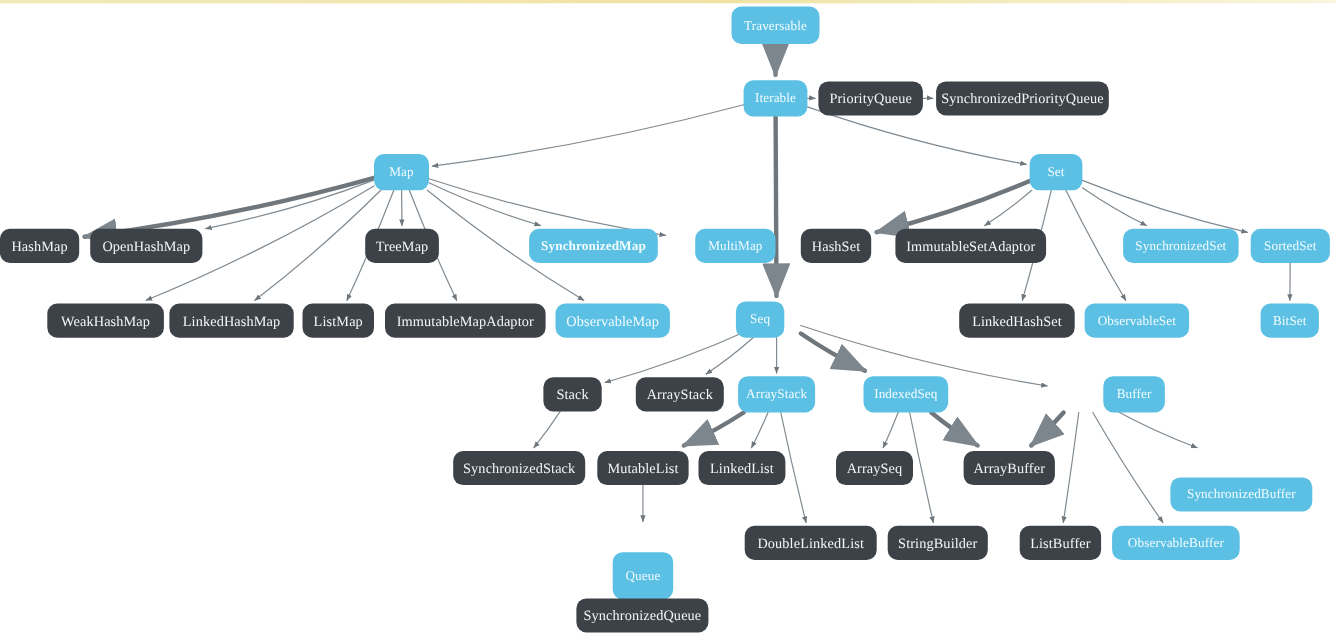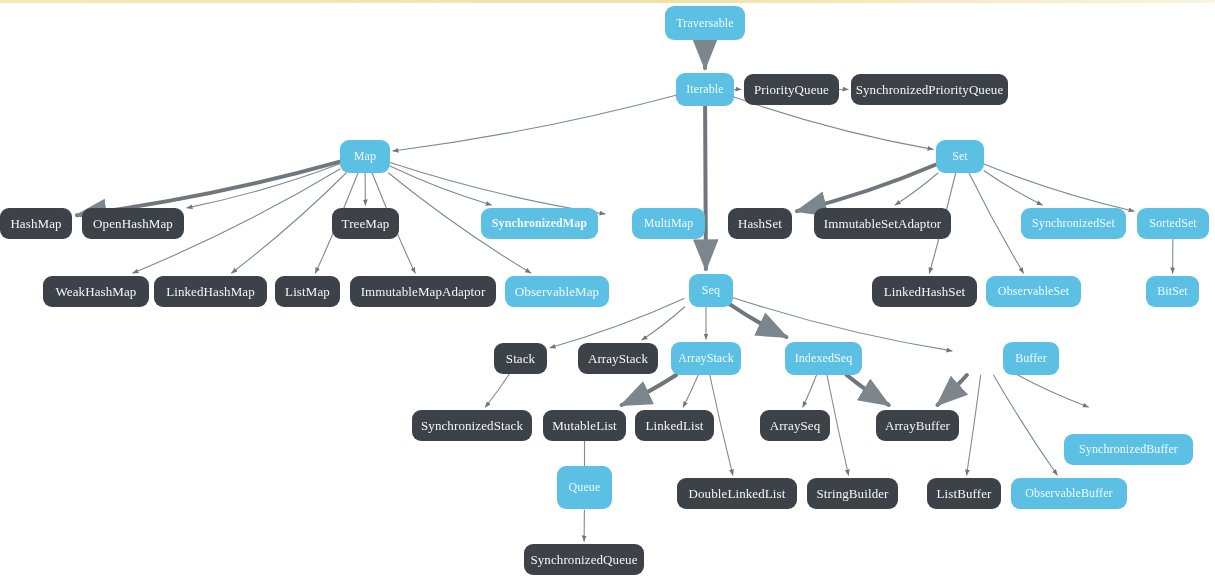--- a/index.html
+++ b/index.html
@@ -156,36 +156,36 @@
       <div class="node trait" style="left: 632px; top: 208px; width: 73px; height: 31px; font-size: 12px;">MultiMap</div>
       <div class="node cls" style="left: 728px; top: 208px; width: 64px; height: 31px; font-size: 13px;">HashSet</div>
       <div class="node cls" style="left: 802px; top: 208px; width: 137px; height: 31px; font-size: 13px; margin-left: 12px;">ImmutableSetAdaptor</div>
       <div class="node trait" style="left: 1021px; top: 208px; width: 105px; height: 31px; font-size: 12px;">SynchronizedSet</div>
       <div class="node trait" style="left: 1137px; top: 208px; width: 72px; height: 31px; font-size: 12px;">SortedSet</div>
       <div class="node cls" style="left: 43px; top: 276px; width: 106px; height: 31px; font-size: 13px;">WeakHashMap</div>
       <div class="node cls" style="left: 154px; top: 276px; width: 113px; height: 31px; font-size: 13px;">LinkedHashMap</div>
       <div class="node cls" style="left: 275px; top: 276px; width: 65px; height: 31px; font-size: 13px;">ListMap</div>
       <div class="node cls" style="left: 350px; top: 276px; width: 146px; height: 31px; font-size: 13px;">ImmutableMapAdaptor</div>
       <div class="node trait" style="left: 505px; top: 276px; width: 104px; height: 31px; font-size: 13px;">ObservableMap</div>
-      <div class="node trait" style="left: 689px; top: 274px; width: 44px; height: 33px; font-size: 12px;">Seq</div>
+      <div class="node trait" style="left: 669px; top: 274px; width: 44px; height: 33px; font-size: 12px;">Seq</div>
       <div class="node cls" style="left: 872px; top: 276px; width: 105px; height: 31px; font-size: 13px;">LinkedHashSet</div>
       <div class="node trait" style="left: 986px; top: 276px; width: 95px; height: 31px; font-size: 12px;">ObservableSet</div>
       <div class="node trait" style="left: 1146px; top: 276px; width: 53px; height: 31px; font-size: 12px;">BitSet</div>
       <div class="node cls" style="left: 494px; top: 343px; width: 53px; height: 31px; font-size: 13px;">Stack</div>
       <div class="node cls" style="left: 578px; top: 343px; width: 80px; height: 31px; font-size: 13px;">ArrayStack</div>
       <div class="node trait" style="left: 671px; top: 342px; width: 70px; height: 33px; font-size: 12px;">ArrayStack</div>
       <div class="node trait" style="left: 785px; top: 342px; width: 77px; height: 33px; font-size: 12px;">IndexedSeq</div>
       <div class="node trait" style="left: 955px; top: 342px; width: 56px; height: 33px; font-size: 12px; margin-left: 48px;">Buffer</div>
       <div class="node cls" style="left: 412px; top: 410px; width: 120px; height: 31px; font-size: 13px;">SynchronizedStack</div>
       <div class="node cls" style="left: 543px; top: 410px; width: 83px; height: 31px; font-size: 13px;">MutableList</div>
       <div class="node cls" style="left: 635px; top: 410px; width: 79px; height: 31px; font-size: 13px;">LinkedList</div>
       <div class="node cls" style="left: 760px; top: 410px; width: 70px; height: 31px; font-size: 13px;">ArraySeq</div>
       <div class="node cls" style="left: 876px; top: 410px; width: 83px; height: 31px; font-size: 13px;">ArrayBuffer</div>
       <div class="node trait" style="left: 1064px; top: 410px; width: 129px; height: 31px; font-size: 12px; margin-top: 24px;">SynchronizedBuffer</div>
-      <div class="node trait" style="left: 557px; top: 466px; width: 55px; height: 43px; font-size: 12px;">Queue</div>
+      <div class="node trait" style="left: 557px; top: 502px; width: 55px; height: 43px; font-size: 12px;">Queue</div>
       <div class="node cls" style="left: 677px; top: 478px; width: 120px; height: 31px; font-size: 13px;">DoubleLinkedList</div>
       <div class="node cls" style="left: 807px; top: 478px; width: 91px; height: 31px; font-size: 13px;">StringBuilder</div>
       <div class="node cls" style="left: 927px; top: 478px; width: 74px; height: 31px; font-size: 13px;">ListBuffer</div>
       <div class="node trait" style="left: 1011px; top: 478px; width: 116px; height: 31px; font-size: 12px;">ObservableBuffer</div>
       <div class="node cls" style="left: 524px; top: 544px; width: 120px; height: 31px; font-size: 13px;">SynchronizedQueue</div>
     </div>
 
 
 </div>
 

